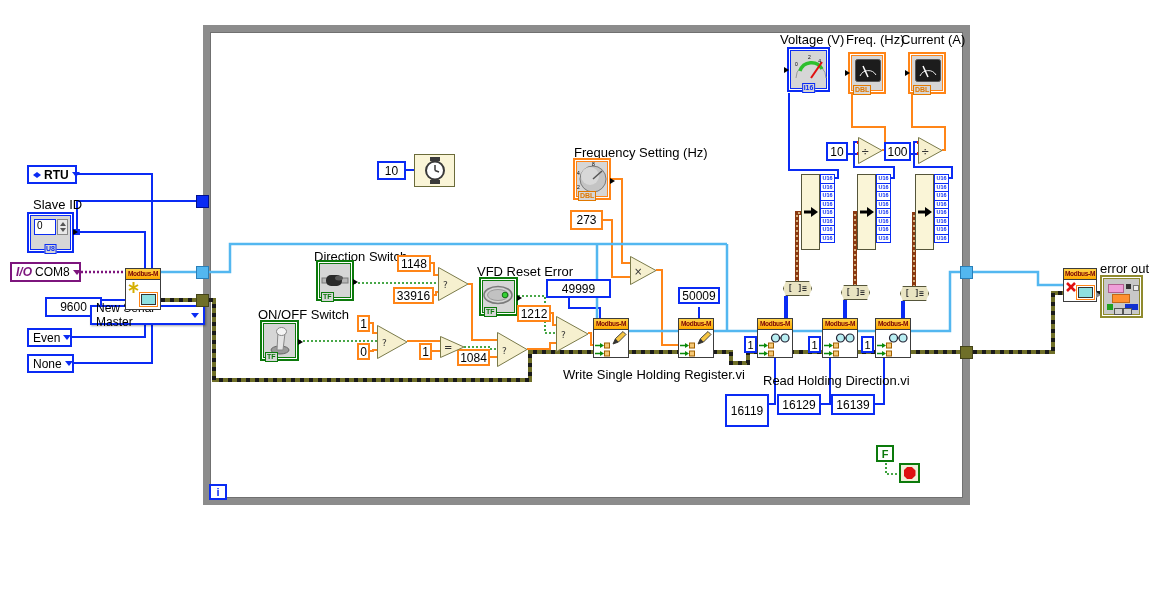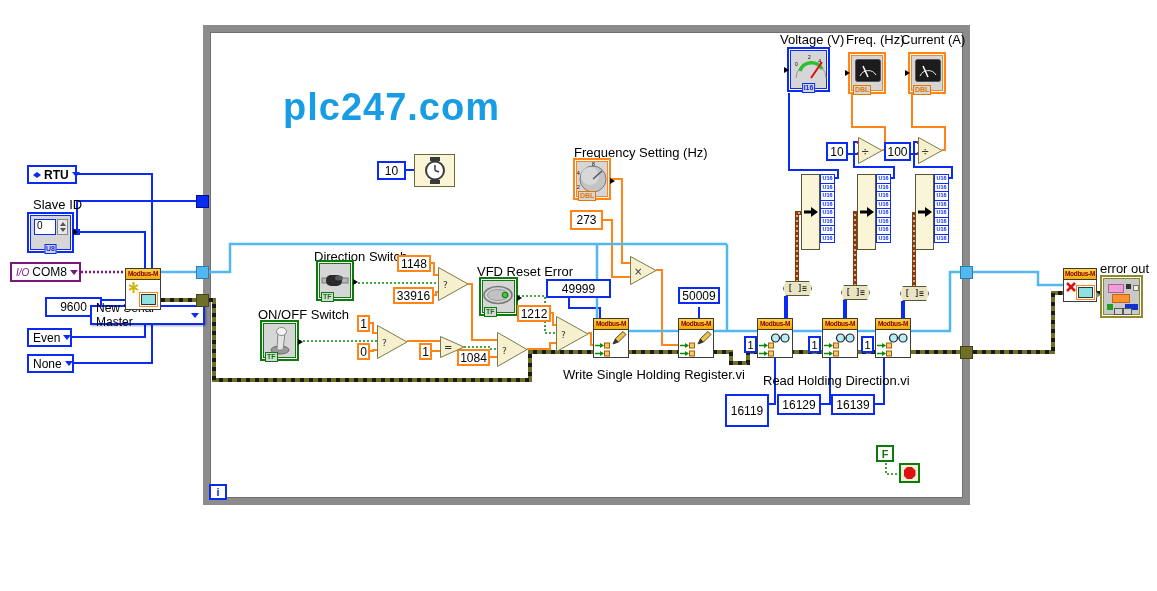--- a/index.html
+++ b/index.html
@@ -141,21 +141,20 @@
     <polyline points="81,272 125,272" stroke="#7d157d" stroke-width="2.5" stroke-dasharray="2 2"></polyline>
 
     <g fill="#e01010">
       <rect x="857" y="141" width="3" height="3"></rect>
         <rect x="857" y="152" width="3" height="3"></rect>
       <rect x="917" y="141" width="3" height="3"></rect>
         <rect x="917" y="152" width="3" height="3"></rect>
     </g>
   </svg>
 
-  <div class="abs watermark" style="left:283px;top:86px">plc247.com</div>
 
   <div class="abs dd" style="left:27px;top:165px;width:50px;height:19px">
     <span style="display:flex;gap:0">
       <span style="width:0;height:0;border-right:4px solid #0a2bf4;border-top:3px solid transparent;border-bottom:3px solid transparent"></span>
       <span style="width:0;height:0;border-left:4px solid #0a2bf4;border-top:3px solid transparent;border-bottom:3px solid transparent"></span>
     </span>
     <span style="font-weight:bold">RTU</span>
     <span class="caret"></span>
   </div>
 
@@ -164,21 +163,21 @@
     <div class="abs" style="left:5px;top:5px;width:22px;height:16px;border:1px solid #0a2bf4;background:#fff;font-size:10px;padding-left:2px">0</div>
     <div class="abs" style="left:28px;top:5px;width:11px;height:16px;border:1px solid #888;background:#e8e8e8">
       <span style="position:absolute;left:2px;top:2px;width:0;height:0;border-bottom:4px solid #555;border-left:3px solid transparent;border-right:3px solid transparent"></span>
       <span style="position:absolute;left:2px;bottom:2px;width:0;height:0;border-top:4px solid #555;border-left:3px solid transparent;border-right:3px solid transparent"></span>
     </div>
     <span class="tag ctr">U8</span>
     <span class="oarrow" style="right:-6px;top:15px"></span>
   </div>
 
   <div class="abs dd" style="left:10px;top:262px;width:71px;height:20px;border-color:#7d157d">
-    <span style="color:#7d157d;font-size:10px;font-style:italic;font-weight:normal">I/O</span>
+    <span style="color:#7d157d;font-size:12px;font-style:italic;font-weight:bold">I/O</span>
     <span>COM8</span>
     <span class="caret p"></span>
   </div>
 
   <div class="abs cb" style="left:45px;top:297px;width:57px;height:20px">9600</div>
 
   <div class="abs dd" style="left:90px;top:305px;width:115px;height:20px;box-shadow:1px 1px 2px rgba(0,0,0,.35)">
     <span>New Serial Master</span>
     <span class="caret"></span>
   </div>

